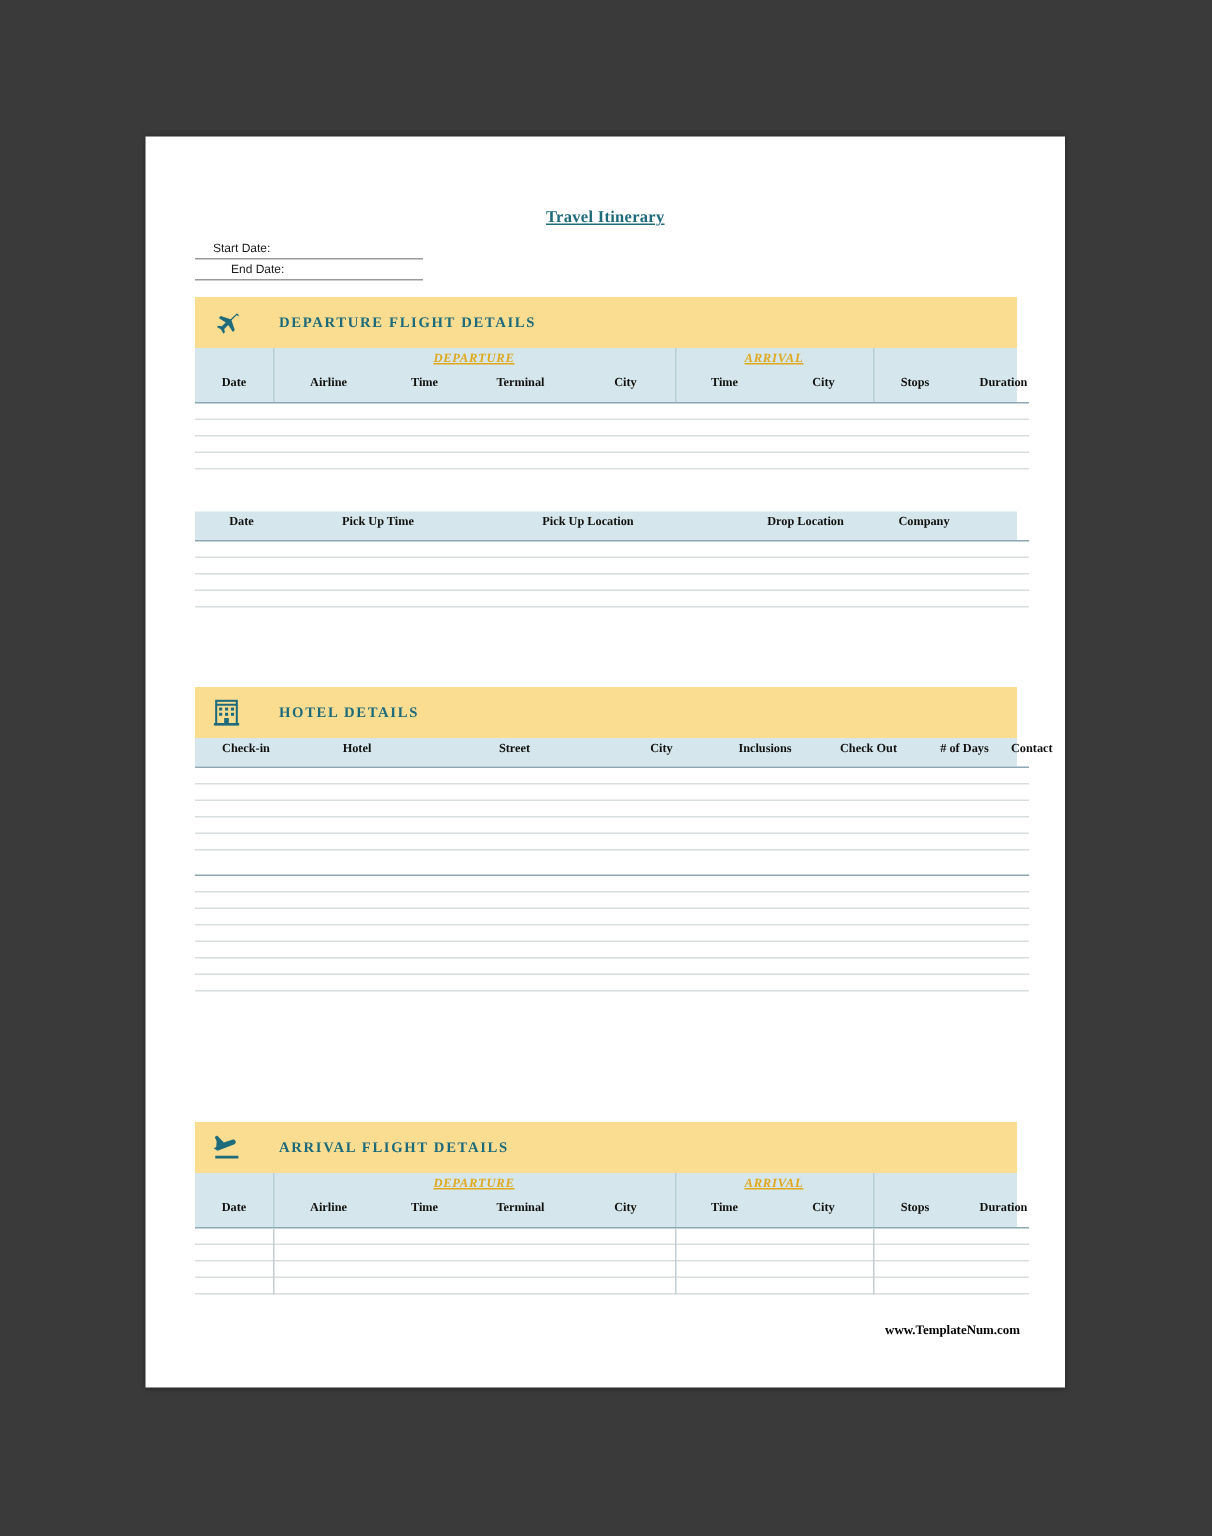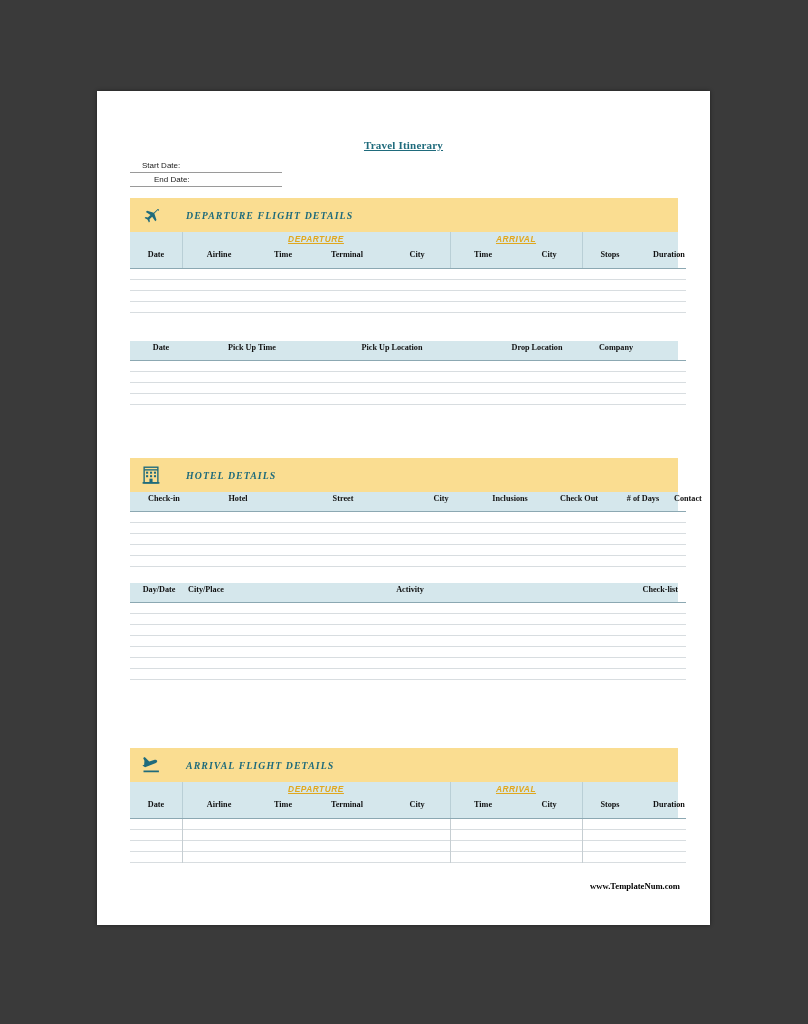--- a/index.html
+++ b/index.html
@@ -76,21 +76,20 @@
     width: 548px;
   }
 
   .sec-head {
     height: 34px;
     background: #fadd91;
     display: flex;
     align-items: center;
     padding-left: 6px;
     box-sizing: border-box;
-    font-style: italic;
   }
   .sec-icon {
     width: 30px;
     height: 28px;
     flex: 0 0 30px;
     display: flex;
     align-items: center;
     justify-content: center;
     color: #1f6b7c;
   }
@@ -116,21 +115,21 @@
 
   .grouplabels {
     position: absolute;
     left: 0; top: 2px;
     width: 100%;
     height: 15px;
   }
   .grouplabel {
     position: absolute;
     top: 0;
-    font-family: Liberation Sans, sans-serif;
+    font-family: Liberation Serif, serif;
     font-style: italic;
     font-weight: bold;
     font-size: 8.4px;
     color: #e0a81f;
     text-decoration: underline;
     letter-spacing: 0.5px;
     white-space: nowrap;
     text-align: center;
   }
 
@@ -295,28 +294,20 @@
           </div>
           <div class="tbody" style="width: 556px;">
             <div class="trow"></div>
             <div class="trow"></div>
             <div class="trow"></div>
             <div class="trow"></div>
             <div class="trow"></div>
           </div>
         </div>
         <div class="section" style="top: 492px;">
-          <div class="thead one-line">
-            <div class="colheads">
-              <div class="colhead" style="left: 0px; width: 58px; text-align: center;">Day/Date</div>
-              <div class="colhead" style="left: 58px; width: 88px; text-align: left;">City/Place</div>
-              <div class="colhead" style="left: 240px; width: 80px; text-align: center;">Activity</div>
-              <div class="colhead" style="left: 470px; width: 78px; text-align: right;">Check-list</div>
-            </div>
-          </div>
           <div class="tbody" style="width: 556px;">
             <div class="trow"></div>
             <div class="trow"></div>
             <div class="trow"></div>
             <div class="trow"></div>
             <div class="trow"></div>
             <div class="trow"></div>
             <div class="trow"></div>
           </div>
         </div>

